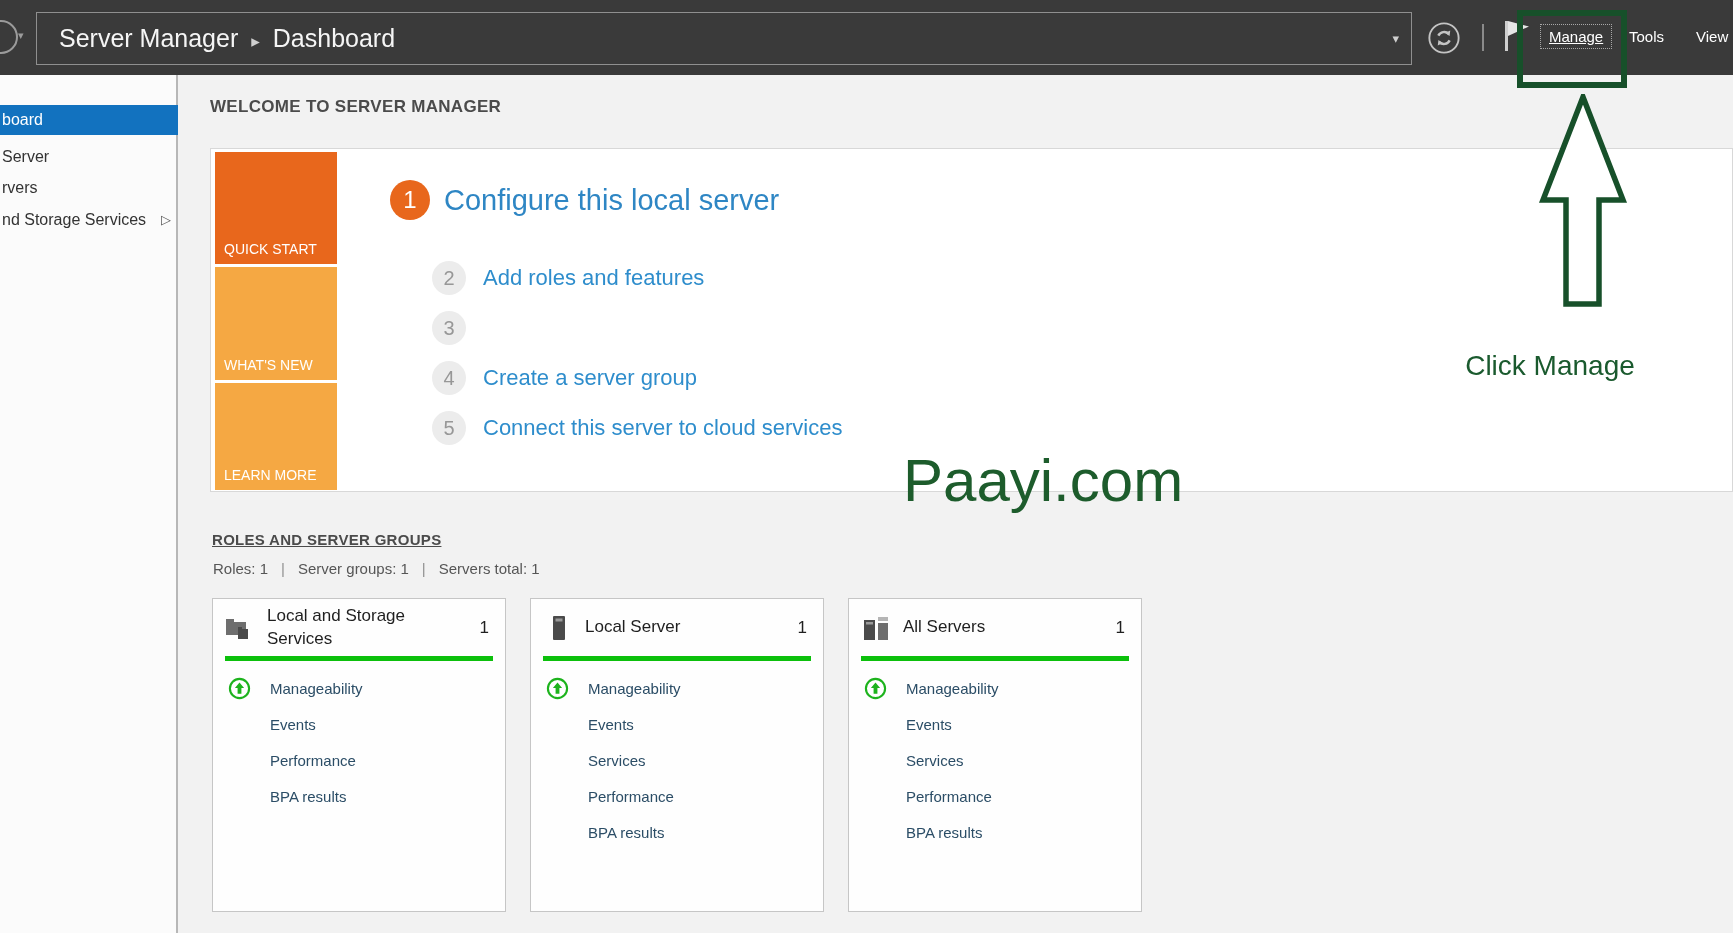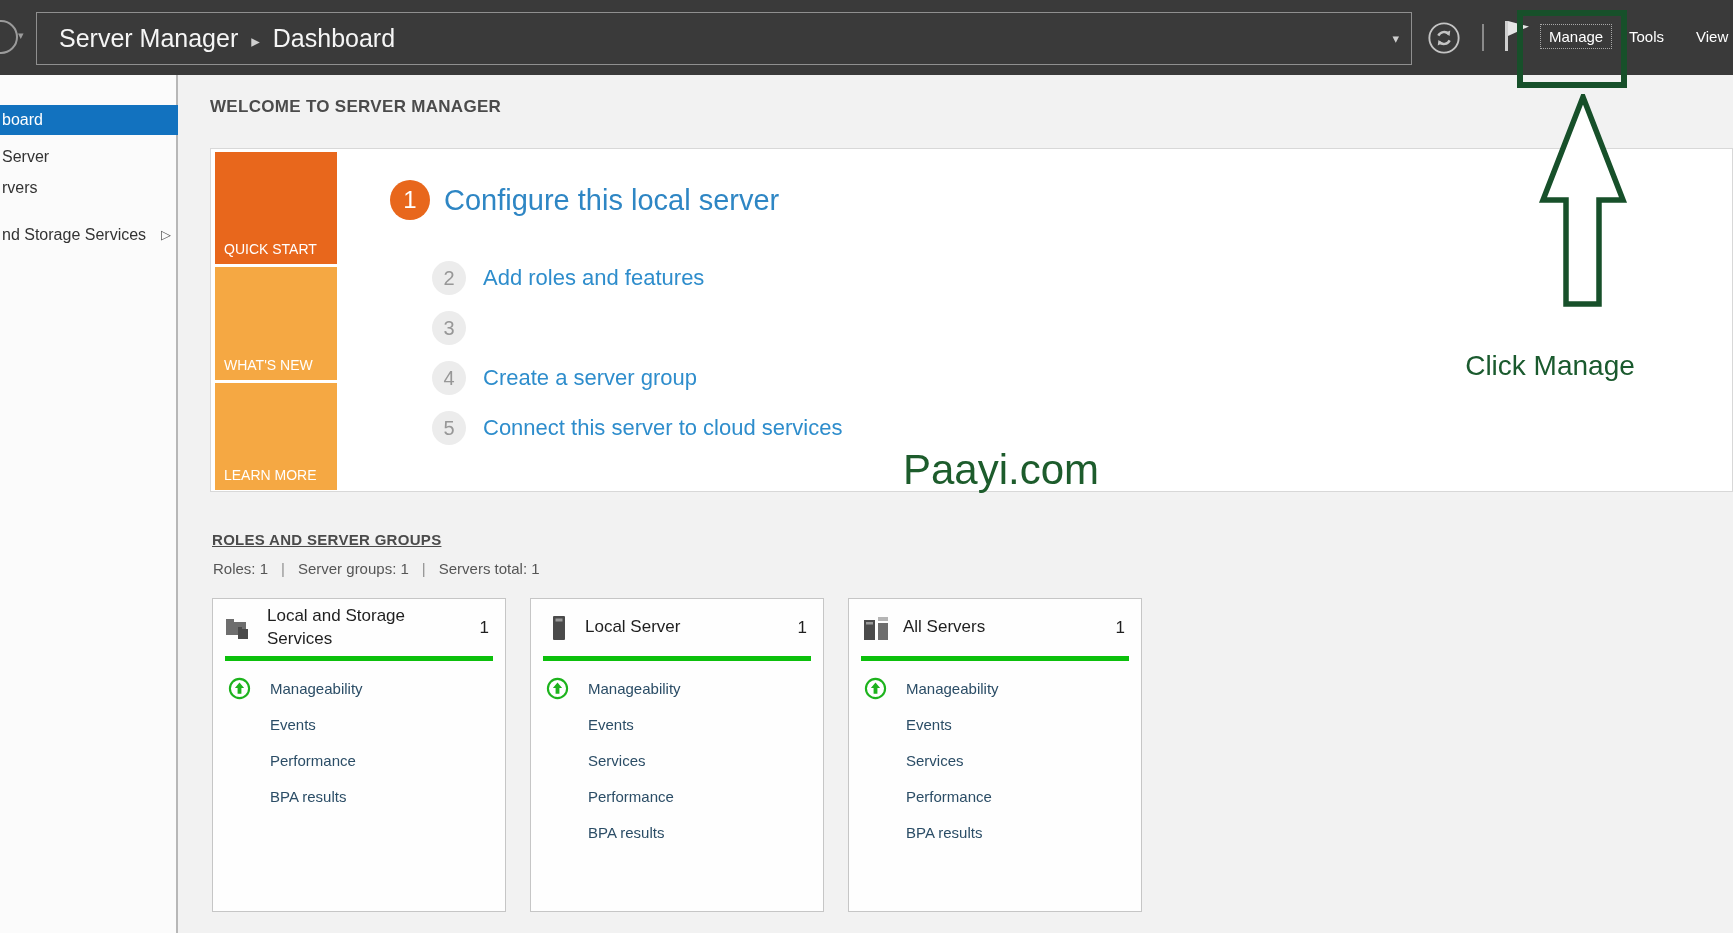--- a/index.html
+++ b/index.html
@@ -13,39 +13,39 @@
   .back-caret { position:absolute; left:18px; top:29px; color:#9b9b9b; font-size:11px; }
   .crumb-box { position:absolute; left:36px; top:12px; width:1376px; height:53px;
                border:1px solid #8f8f8f; color:#f5f5f5; font-size:25px; font-weight:300;
                line-height:50px; padding-left:22px; white-space:nowrap; }
   .crumb-sep { color:#cfcfcf; font-size:17px; margin:0 13px; }
   .crumb-caret { position:absolute; right:12px; top:1px; color:#cfcfcf; font-size:13px; }
   .refresh-btn { position:absolute; left:1427px; top:21px; width:34px; height:34px; }
   .topbar-vsep { position:absolute; left:1482px; top:24px; width:2px; height:27px; background:#8a8a8a; }
   .flag-btn { position:absolute; left:1499px; top:19px; width:32px; height:34px; }
   .menu-item { position:absolute; color:#ffffff; font-size:15px; top:28px; }
-  .menu-manage { left:1540px; top:24px; border:1px dotted #a8a8a8; padding:3px 8px; }
+  .menu-manage { left:1540px; top:24px; border:1px dotted #a8a8a8; padding:3px 8px;text-decoration:underline; }
   .menu-tools { left:1629px; }
   .menu-view  { left:1696px; }
 
   
   .green-box { position:absolute; left:1517px; top:10px; width:110px; height:78px;
                border:6px solid #17502a; z-index:6; }
   .arrow-svg { position:absolute; left:1538px; top:94px; z-index:6; }
   .click-manage { position:absolute; left:1450px; top:350px; width:200px; text-align:center;
                   font-size:28px; color:#1a5a2e; z-index:6; }
-  .watermark { position:absolute; left:903px; top:446px; font-size:42px; color:#1d5c2c; z-index:4; }
+  .watermark { position:absolute; left:903px; top:446px; font-size:60px; color:#1d5c2c; z-index:4; }
 
   
   .sidebar { position:absolute; left:0; top:75px; width:178px; height:858px;
              background:#fbfbfb; border-right:2px solid #b7b7b7; z-index:2; }
   .side-item { position:absolute; left:0; width:178px; height:30px; line-height:30px;
                font-size:16px; color:#333; padding-left:2px; white-space:nowrap; }
   .side-item.selected { background:#1272bf; color:#fff; }
-  .side-0{top:30px} .side-1{top:67px} .side-2{top:98px} .side-3{top:145px}
+  .side-0{top:30px} .side-1{top:67px} .side-2{top:98px} .side-3{top:130px}
   .side-expander { position:absolute; right:7px; top:0; font-size:13px; color:#555; }
 
   
   .welcome-heading { position:absolute; left:210px; top:97px; font-size:17px; font-weight:bold;
                      color:#4b4b4b; letter-spacing:.3px; z-index:2; }
   .welcome-panel { position:absolute; left:210px; top:148px; width:1523px; height:344px;
                    background:#ffffff; border:1px solid #d8d8d8; z-index:1; }
   .tile { position:absolute; left:4px; width:122px; color:#fff; font-size:14px; }
   .tile-label { position:absolute; left:9px; bottom:7px; white-space:nowrap; }
   .tile-0 { top:3px;   height:112px; background:#e8671c; }

